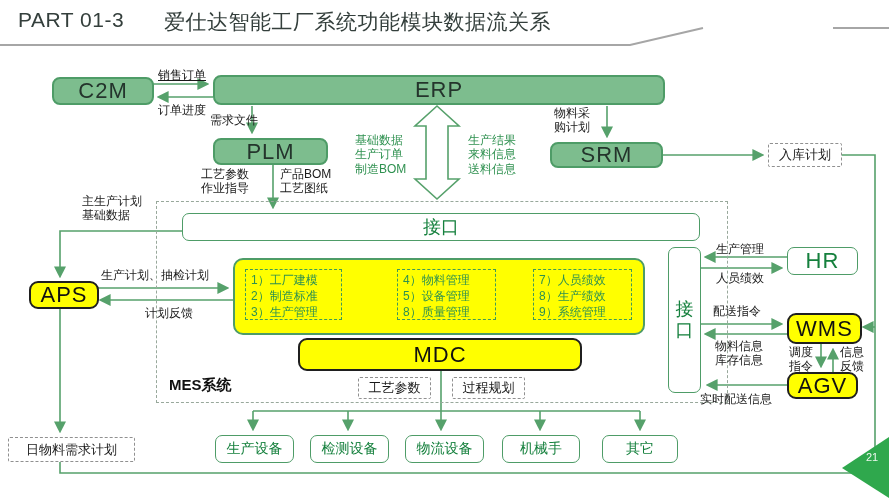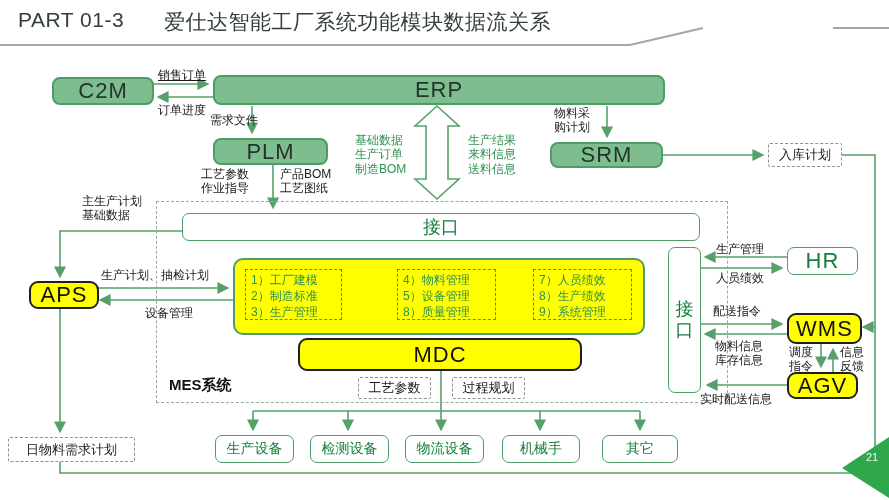--- a/index.html
+++ b/index.html
@@ -137,21 +137,21 @@
 工艺图纸</div>
   <div class="lbl green-text" style="left:355px;top:133px;">基础数据
 生产订单
 制造BOM</div>
   <div class="lbl green-text" style="left:468px;top:133px;">生产结果
 来料信息
 送料信息</div>
   <div class="lbl" style="left:82px;top:194px;">主生产计划
 基础数据</div>
   <div class="lbl" style="left:101px;top:268px;">生产计划、抽检计划</div>
-  <div class="lbl" style="left:145px;top:306px;">设备管理</div>
+  <div class="lbl" style="left:145px;top:306px;">计划反馈</div>
   <div class="lbl" style="left:716px;top:242px;">生产管理</div>
   <div class="lbl" style="left:716px;top:271px;">人员绩效</div>
   <div class="lbl" style="left:713px;top:304px;">配送指令</div>
   <div class="lbl" style="left:715px;top:339px;">物料信息
 库存信息</div>
   <div class="lbl" style="left:789px;top:345px;">调度
 指令</div>
   <div class="lbl" style="left:840px;top:345px;">信息
 反馈</div>
   <div class="lbl" style="left:700px;top:392px;">实时配送信息</div>

